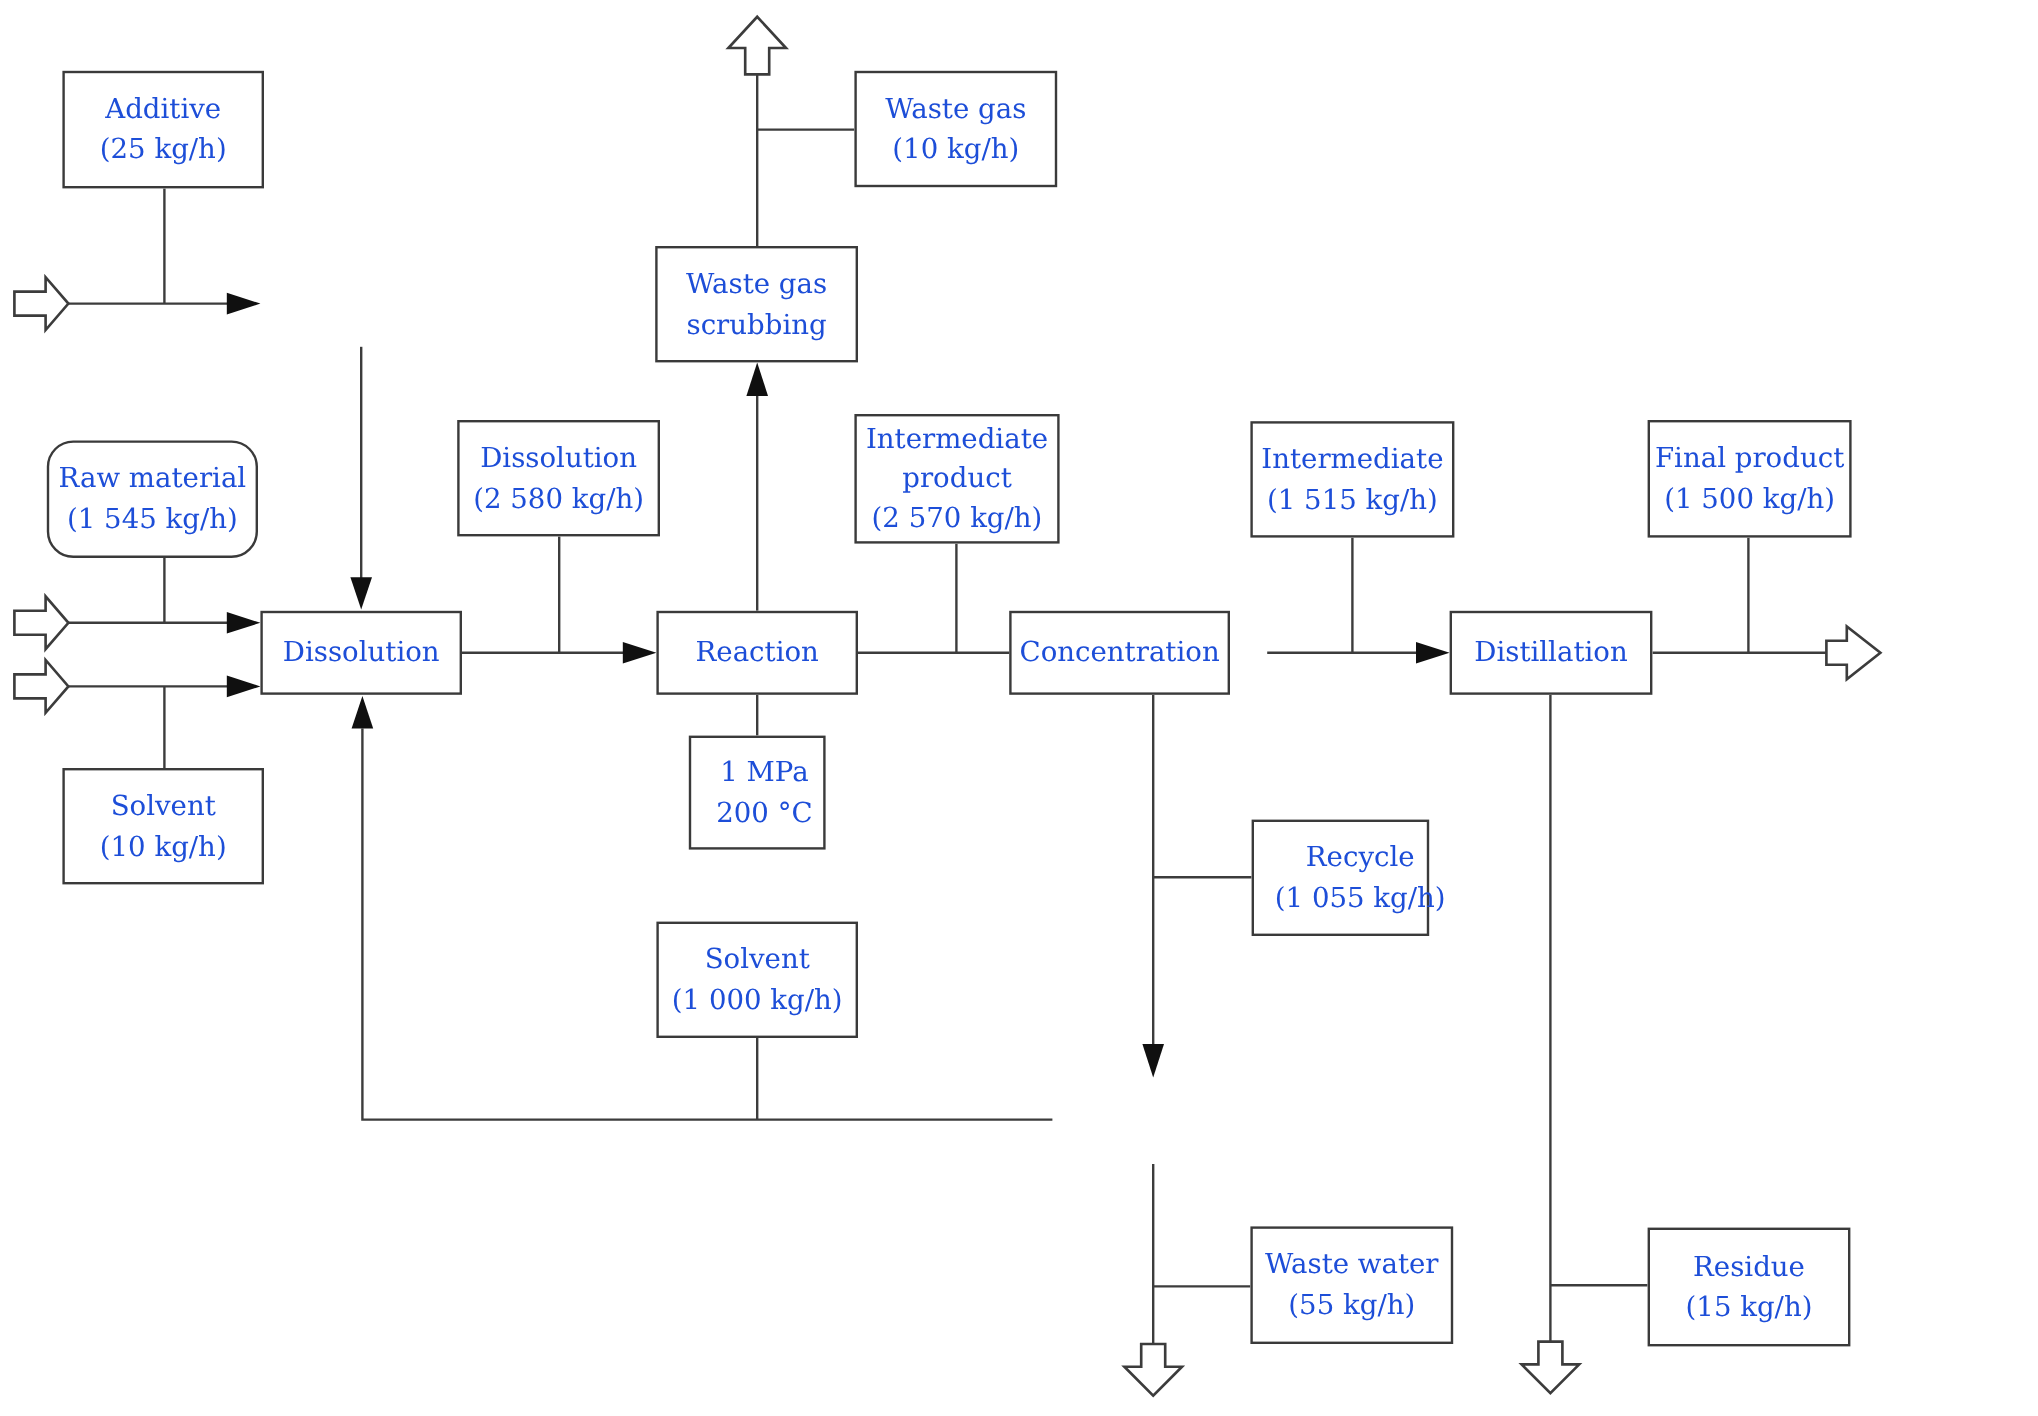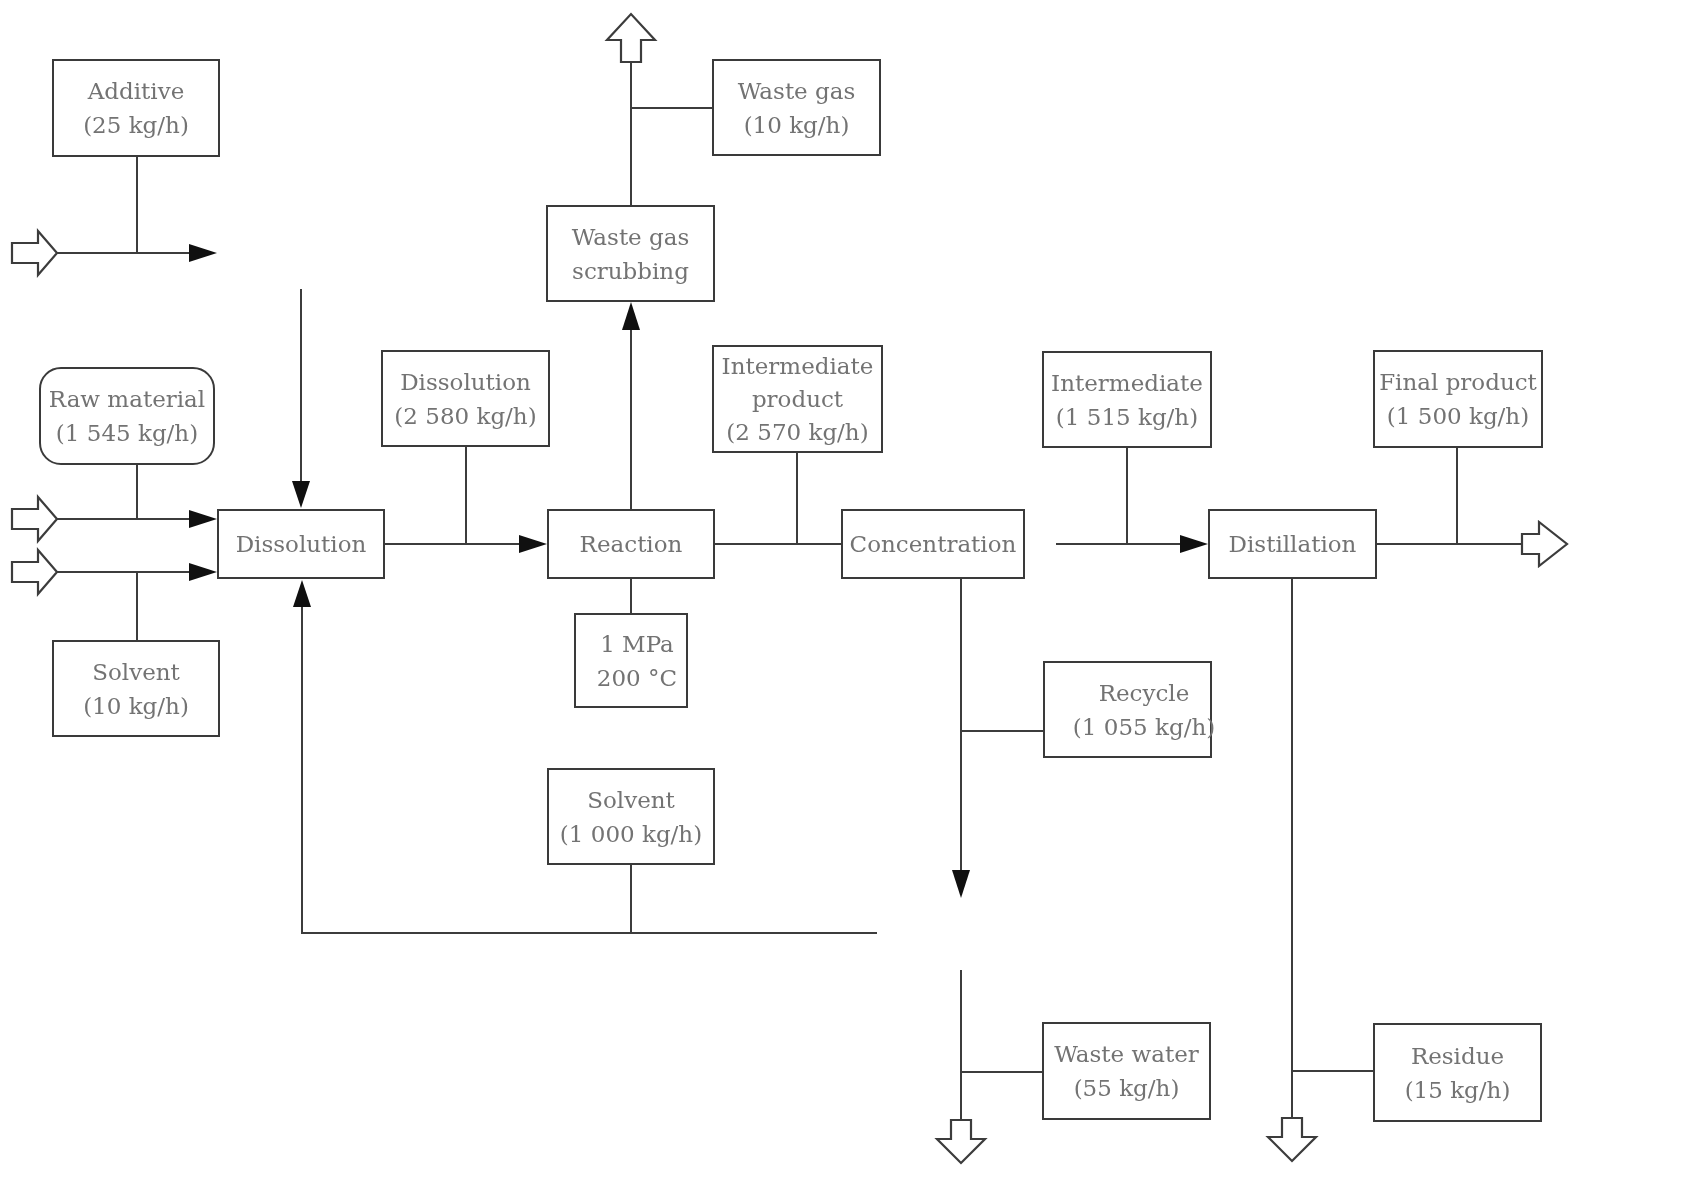--- a/index.html
+++ b/index.html
@@ -16,21 +16,21 @@
     box-sizing:border-box;
     border:2px solid #3a3a3a;
     background:#ffffff;
     display:flex;
     flex-direction:column;
     align-items:center;
     justify-content:center;
     text-align:center;
     font-size:23px;
     line-height:34px;
-    color:#737373;
+    color:#1d4ed8;
   }
   .box span{display:block;white-space:nowrap;}
 </style>
 </head>
 <body>
 
 <div id="canvas">
 
   <svg id="wires" width="1698" height="1180" viewBox="0 0 1698 1180">
     <g stroke="#3c3c3c" stroke-width="2" fill="none">
@@ -127,21 +127,21 @@
   <div class="box" style="left:52px;top:640px;width:168px;height:97px;">
     <span>Solvent</span>
     <span>(10 kg/h)</span>
   </div>
 
   <div class="box" style="left:574px;top:613px;width:114px;height:95px;padding-left:12px;">
     <span>1 MPa</span>
     <span>200 °C</span>
   </div>
 
-  <div class="box" style="left:1043px;top:661px;width:169px;height:97px;padding-left:33px;">
+  <div class="box" style="left:1043px;top:683px;width:148px;height:97px;padding-left:33px;">
     <span>Recycle</span>
     <span>(1 055 kg/h)</span>
   </div>
 
   <div class="box" style="left:547px;top:768px;width:168px;height:97px;">
     <span>Solvent</span>
     <span>(1 000 kg/h)</span>
   </div>
 
   <div class="box" style="left:1042px;top:1022px;width:169px;height:98px;">

